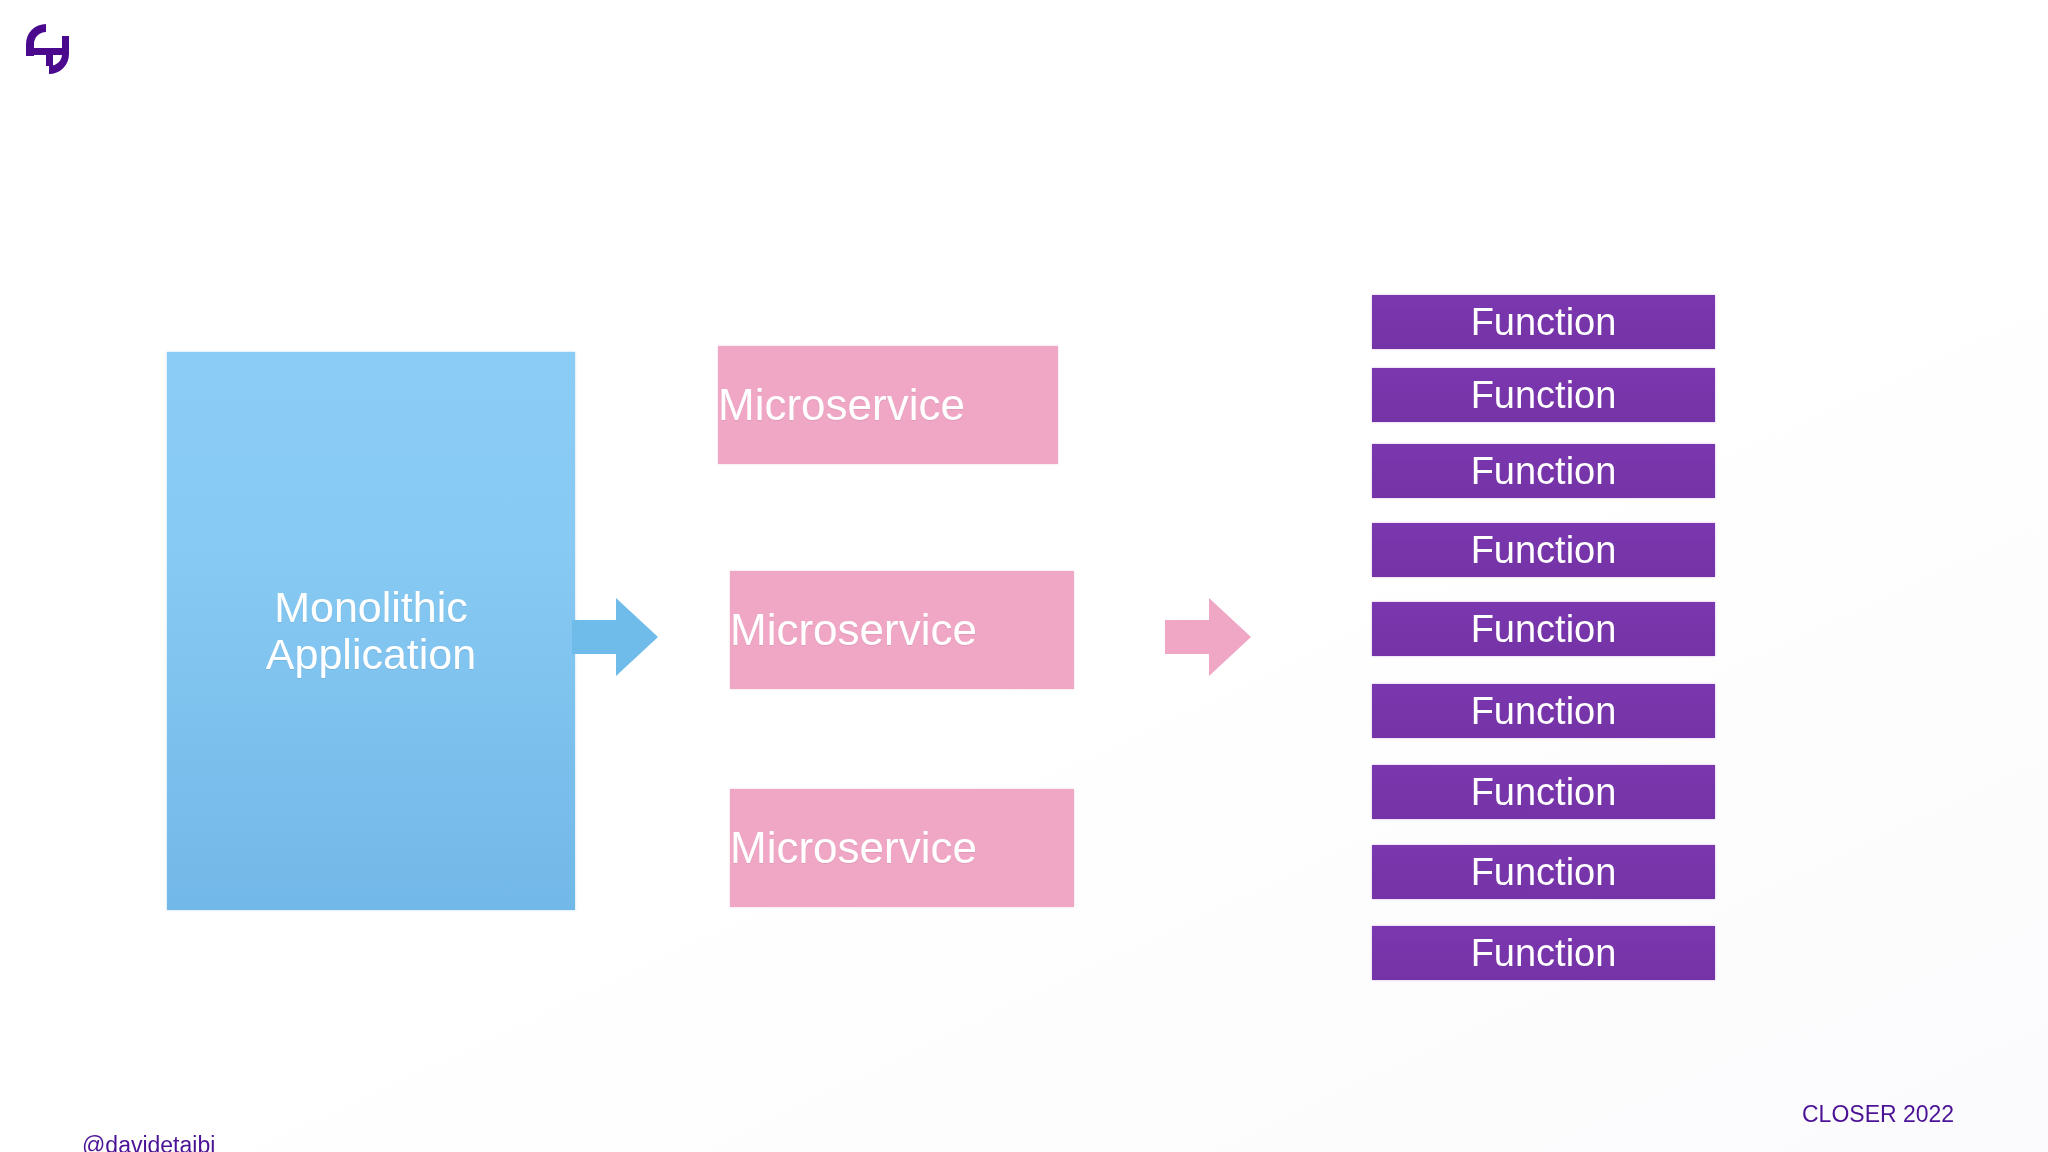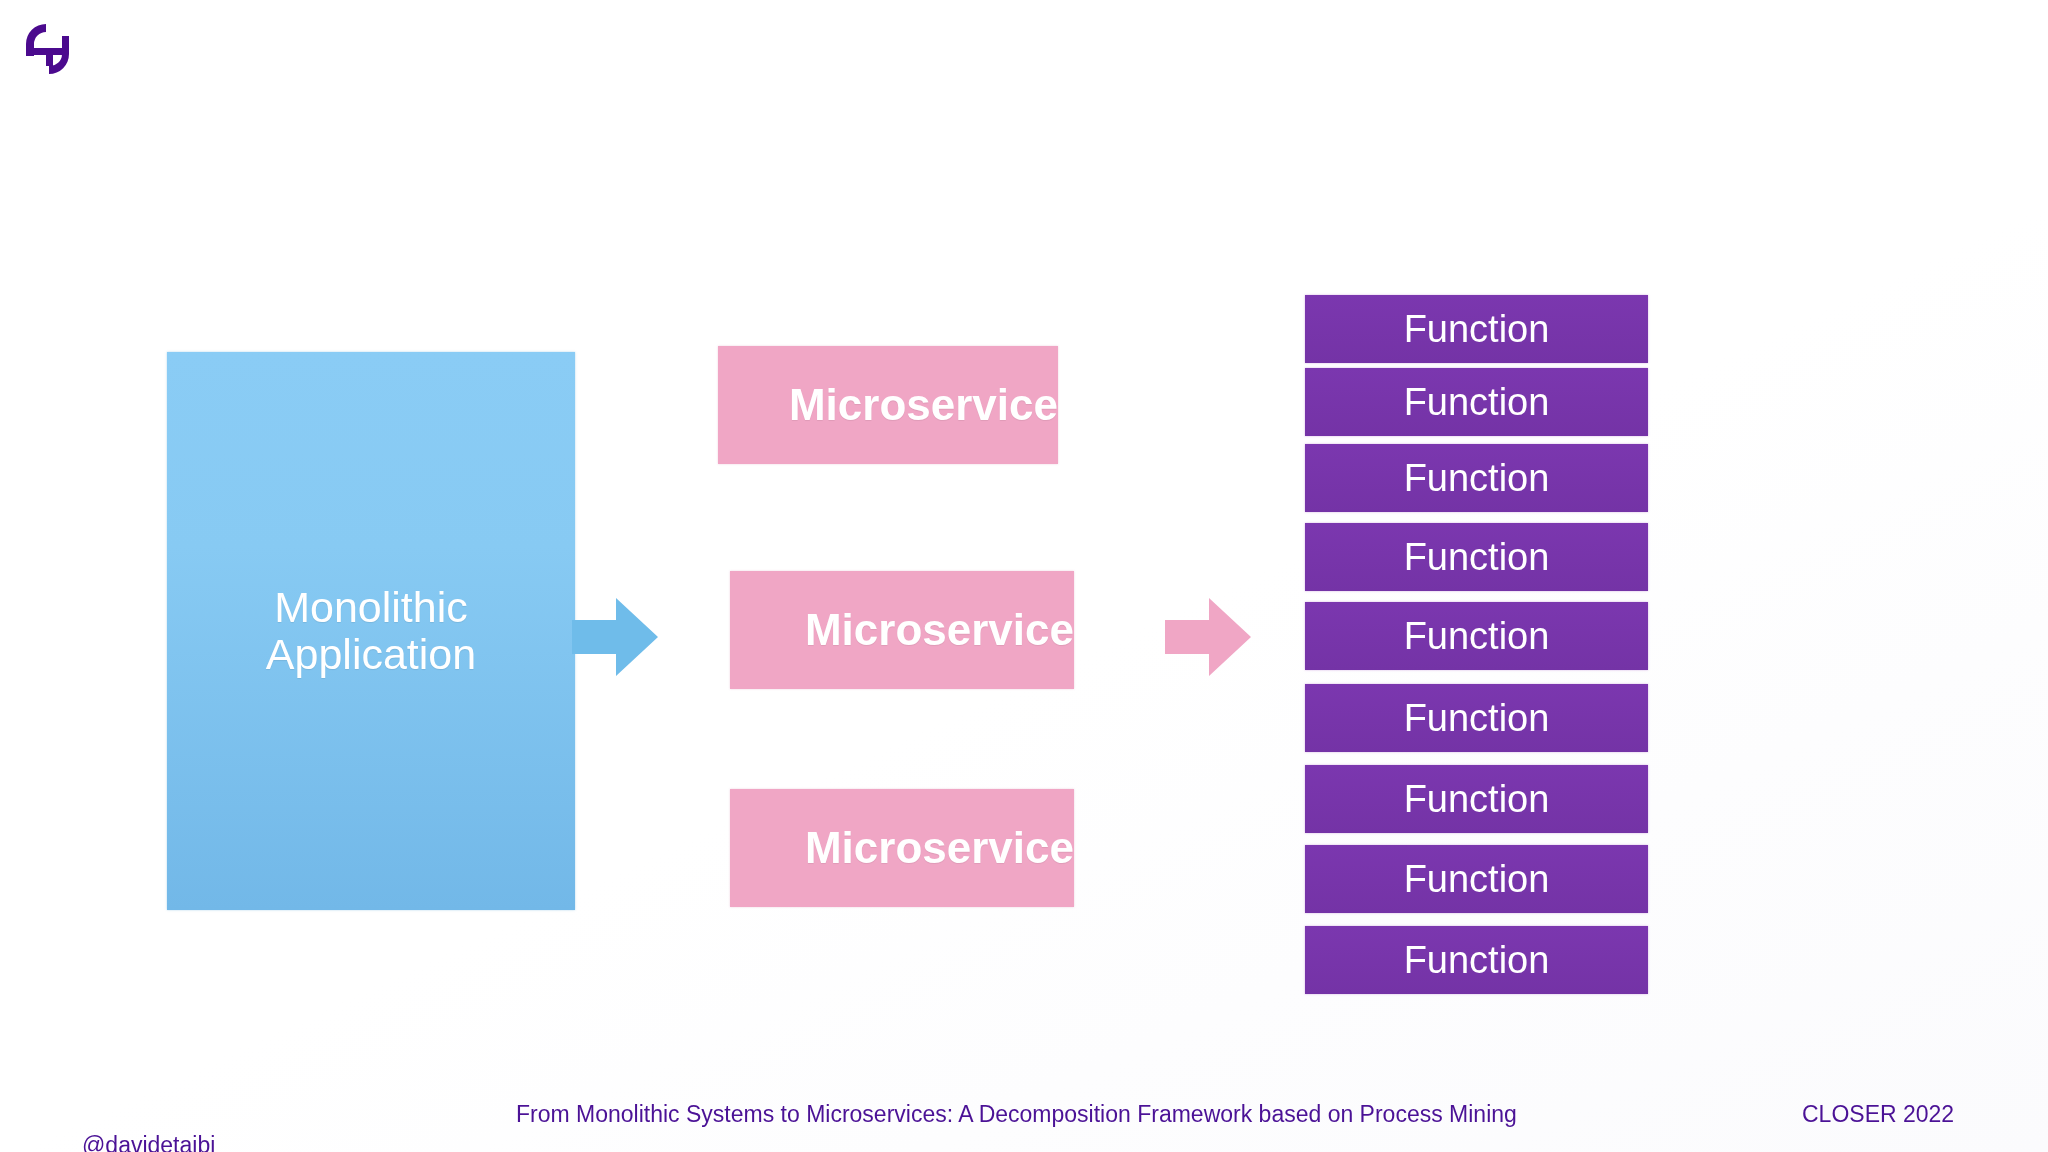--- a/index.html
+++ b/index.html
@@ -71,40 +71,39 @@
   }
   #arrow-blue { left: 572px; top: 595px; }
   #arrow-pink { left: 1165px; top: 595px; }
 
   
   .ms-box {
     position: absolute;
     background: #F0A6C5;
     display: flex;
     align-items: center;
-    justify-content: flex-end;
+    justify-content: flex-start;
     box-shadow: 0 0 2px rgba(220,160,190,0.45);
-    font-weight: bold;
   }
   .ms-box .ms-label {
     color: #ffffff;
     font-size: 44px;
     white-space: nowrap;
     text-shadow: 0 1px 1px rgba(0,0,0,0.07);
   }
   #ms-0 { left: 718px; top: 346px;  width: 340px; height: 118px; }
   #ms-1 { left: 730px; top: 571px;  width: 344px; height: 118px; }
   #ms-2 { left: 730px; top: 789px;  width: 344px; height: 118px; }
 
   
   .fn-box {
     position: absolute;
-    left: 1305px;
+    left: 1372px;
     width: 343px;
-    height: 68px;
+    height: 54px;
     background: linear-gradient(180deg, #7B37AF 0%, #7433A6 100%);
     display: flex;
     align-items: center;
     justify-content: center;
     box-shadow: 0 0 2px rgba(190,130,215,0.60);
   }
   .fn-box .fn-label {
     color: #ffffff;
     font-size: 38px;
     white-space: nowrap;
@@ -186,16 +185,15 @@
     <span class="fn-label">Function</span>
   </div>
   <div class="fn-box" style="top:845px">
     <span class="fn-label">Function</span>
   </div>
   <div class="fn-box" style="top:926px">
     <span class="fn-label">Function</span>
   </div>
 
   <div id="footer-handle" class="footer-text">@davidetaibi</div>
-  <div id="footer-center" class="footer-text">From Monolithic Systems to Microservices: A Decomposition Framework based on Process Mining</div>
   <div id="footer-right" class="footer-text">CLOSER 2022</div>
 
 </div>
 
 </body></html>

